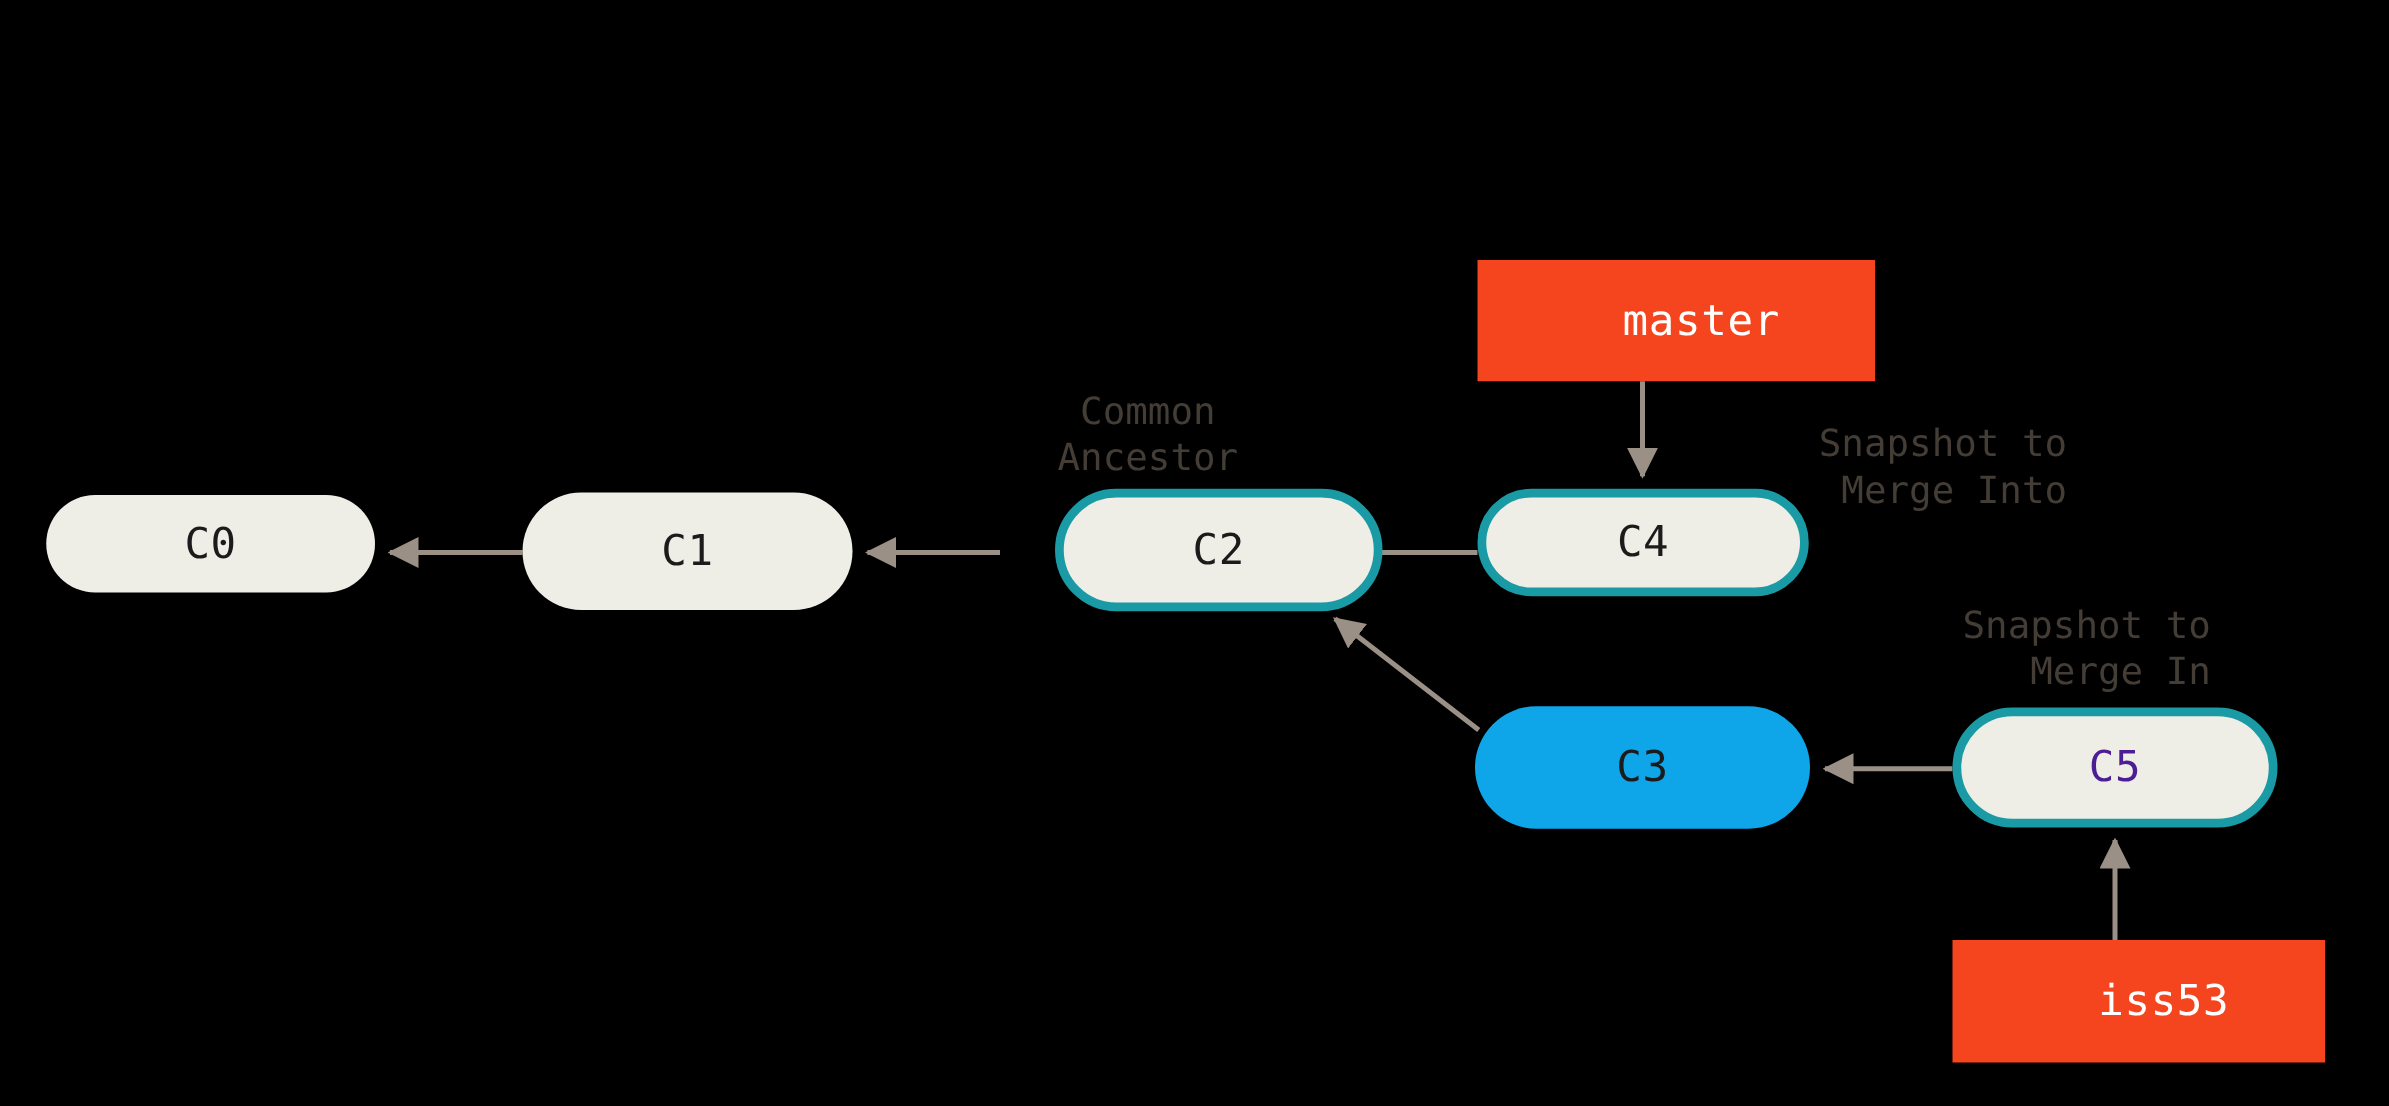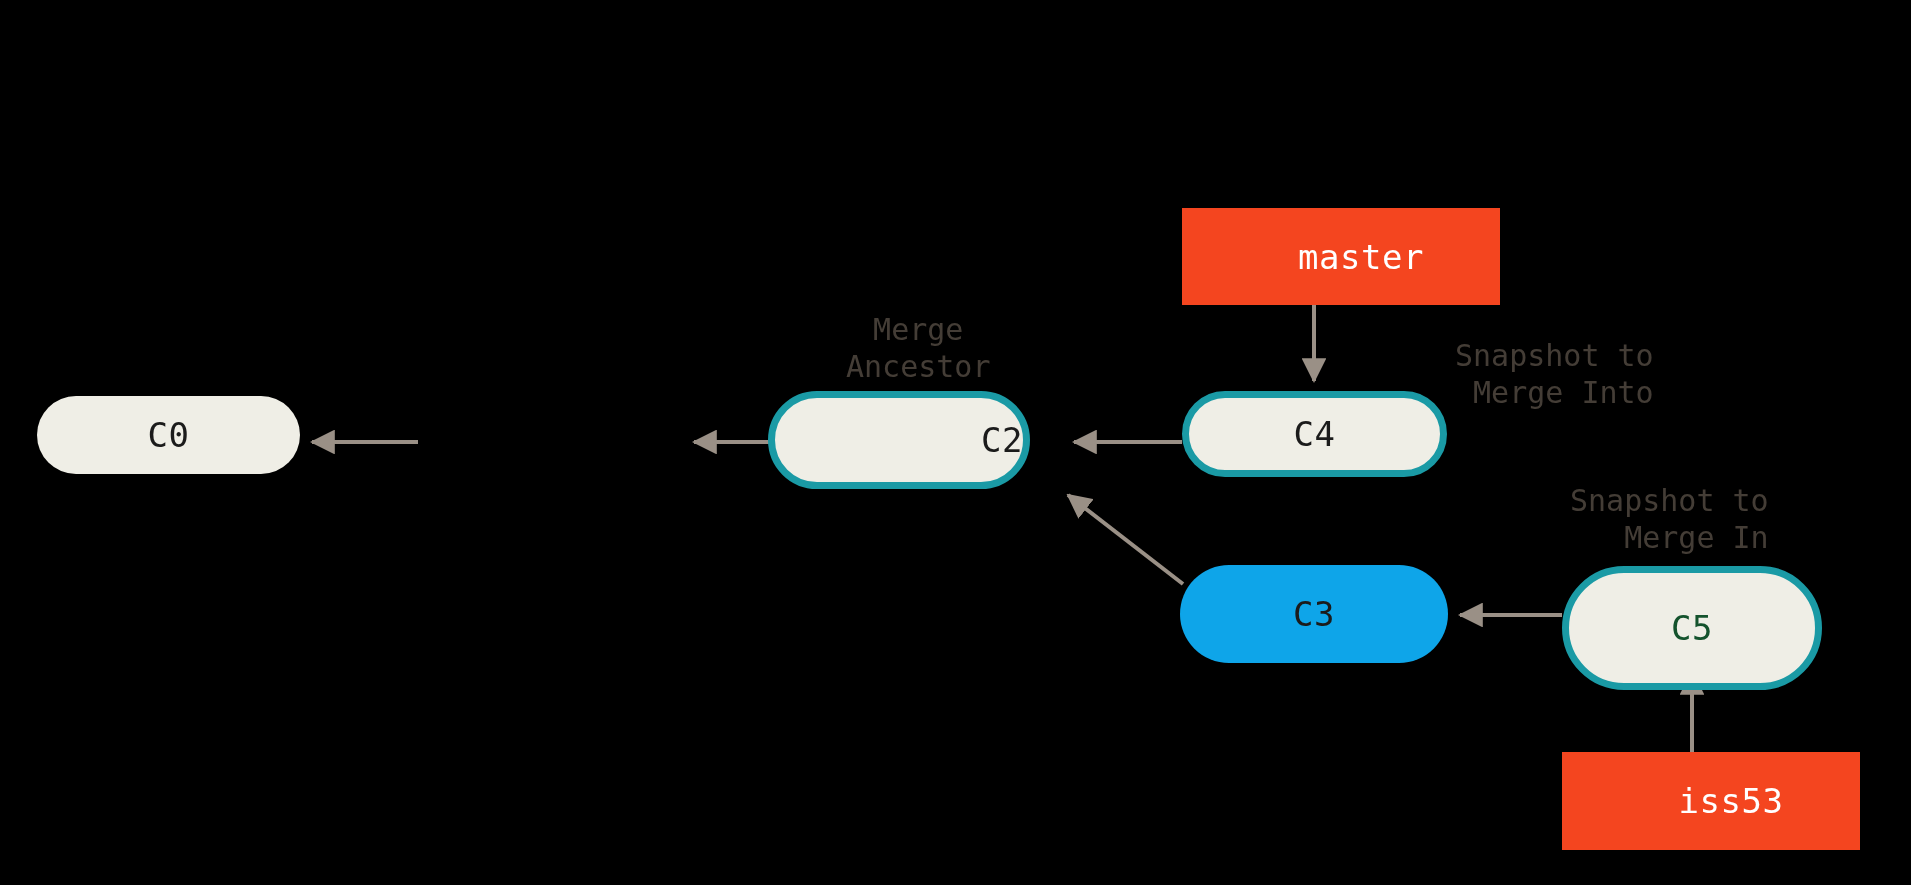--- a/index.html
+++ b/index.html
@@ -104,40 +104,43 @@
     </g>
 
     <g>
       <line x1="1692" y1="752" x2="1692" y2="672" stroke="#9a9086" stroke-width="4" marker-end="url(#arrow)"></line>
     </g>
   </svg>
 
   <div class="commit" style="left: 37px; top: 396px; width: 263px; height: 78px; background: rgb(239, 238, 230); color: rgb(27, 27, 27);">
     <span>C0</span>
   </div>
-  <div class="commit highlight" style="left: 768px; top: 391px; width: 262px; height: 98px; background: rgb(239, 238, 230); color: rgb(27, 27, 27); border-color: rgb(26, 154, 165); justify-content: flex-end;">
+  <div class="commit" style="left: 418px; top: 394px; width: 264px; height: 94px; background: rgb(239, 238, 230); color: rgb(27, 27, 27);">
+    <span>C1</span>
+  </div>
+  <div class="commit highlight" style="left: 844px; top: 391px; width: 262px; height: 98px; background: rgb(239, 238, 230); color: rgb(27, 27, 27); border-color: rgb(26, 154, 165);">
     <span>C2</span>
   </div>
   <div class="commit" style="left: 1180px; top: 565px; width: 268px; height: 98px; background: #0ea5e9; color: rgb(27, 27, 27);">
     <span>C3</span>
   </div>
   <div class="commit highlight" style="left: 1182px; top: 391px; width: 265px; height: 86px; background: rgb(239, 238, 230); color: rgb(27, 27, 27); border-color: rgb(26, 154, 165);">
     <span>C4</span>
   </div>
-  <div class="commit highlight" style="left: 1562px; top: 566px; width: 260px; height: 124px; background: rgb(239, 238, 230); color: #14532d; border-color: rgb(26, 154, 165);">
+  <div class="commit highlight" style="left: 1562px; top: 566px; width: 260px; height: 96px; background: rgb(239, 238, 230); color: #4c1d95; border-color: rgb(26, 154, 165);">
     <span>C5</span>
   </div>
 
   <div class="branch" style="left: 1182px; top: 208px; width: 318px; height: 97px; background: rgb(244, 69, 31); color: rgb(255, 255, 255);">
     <span>master</span>
   </div>
   <div class="branch" style="left: 1562px; top: 752px; width: 298px; height: 98px; background: rgb(244, 69, 31); color: rgb(255, 255, 255);">
     <span>iss53</span>
   </div>
 
-  <div class="note center" style="left: 846px; top: 312px; color: rgb(68, 61, 54);">Merge
+  <div class="note center" style="left: 846px; top: 312px; color: rgb(68, 61, 54);">Common
 Ancestor</div>
   <div class="note left" style="left: 1455px; top: 338px; color: rgb(68, 61, 54);">Snapshot to
 Merge Into</div>
   <div class="note left" style="left: 1570px; top: 483px; color: rgb(68, 61, 54);">Snapshot to
 Merge In</div>
 
 </div>
 
 </body></html>

